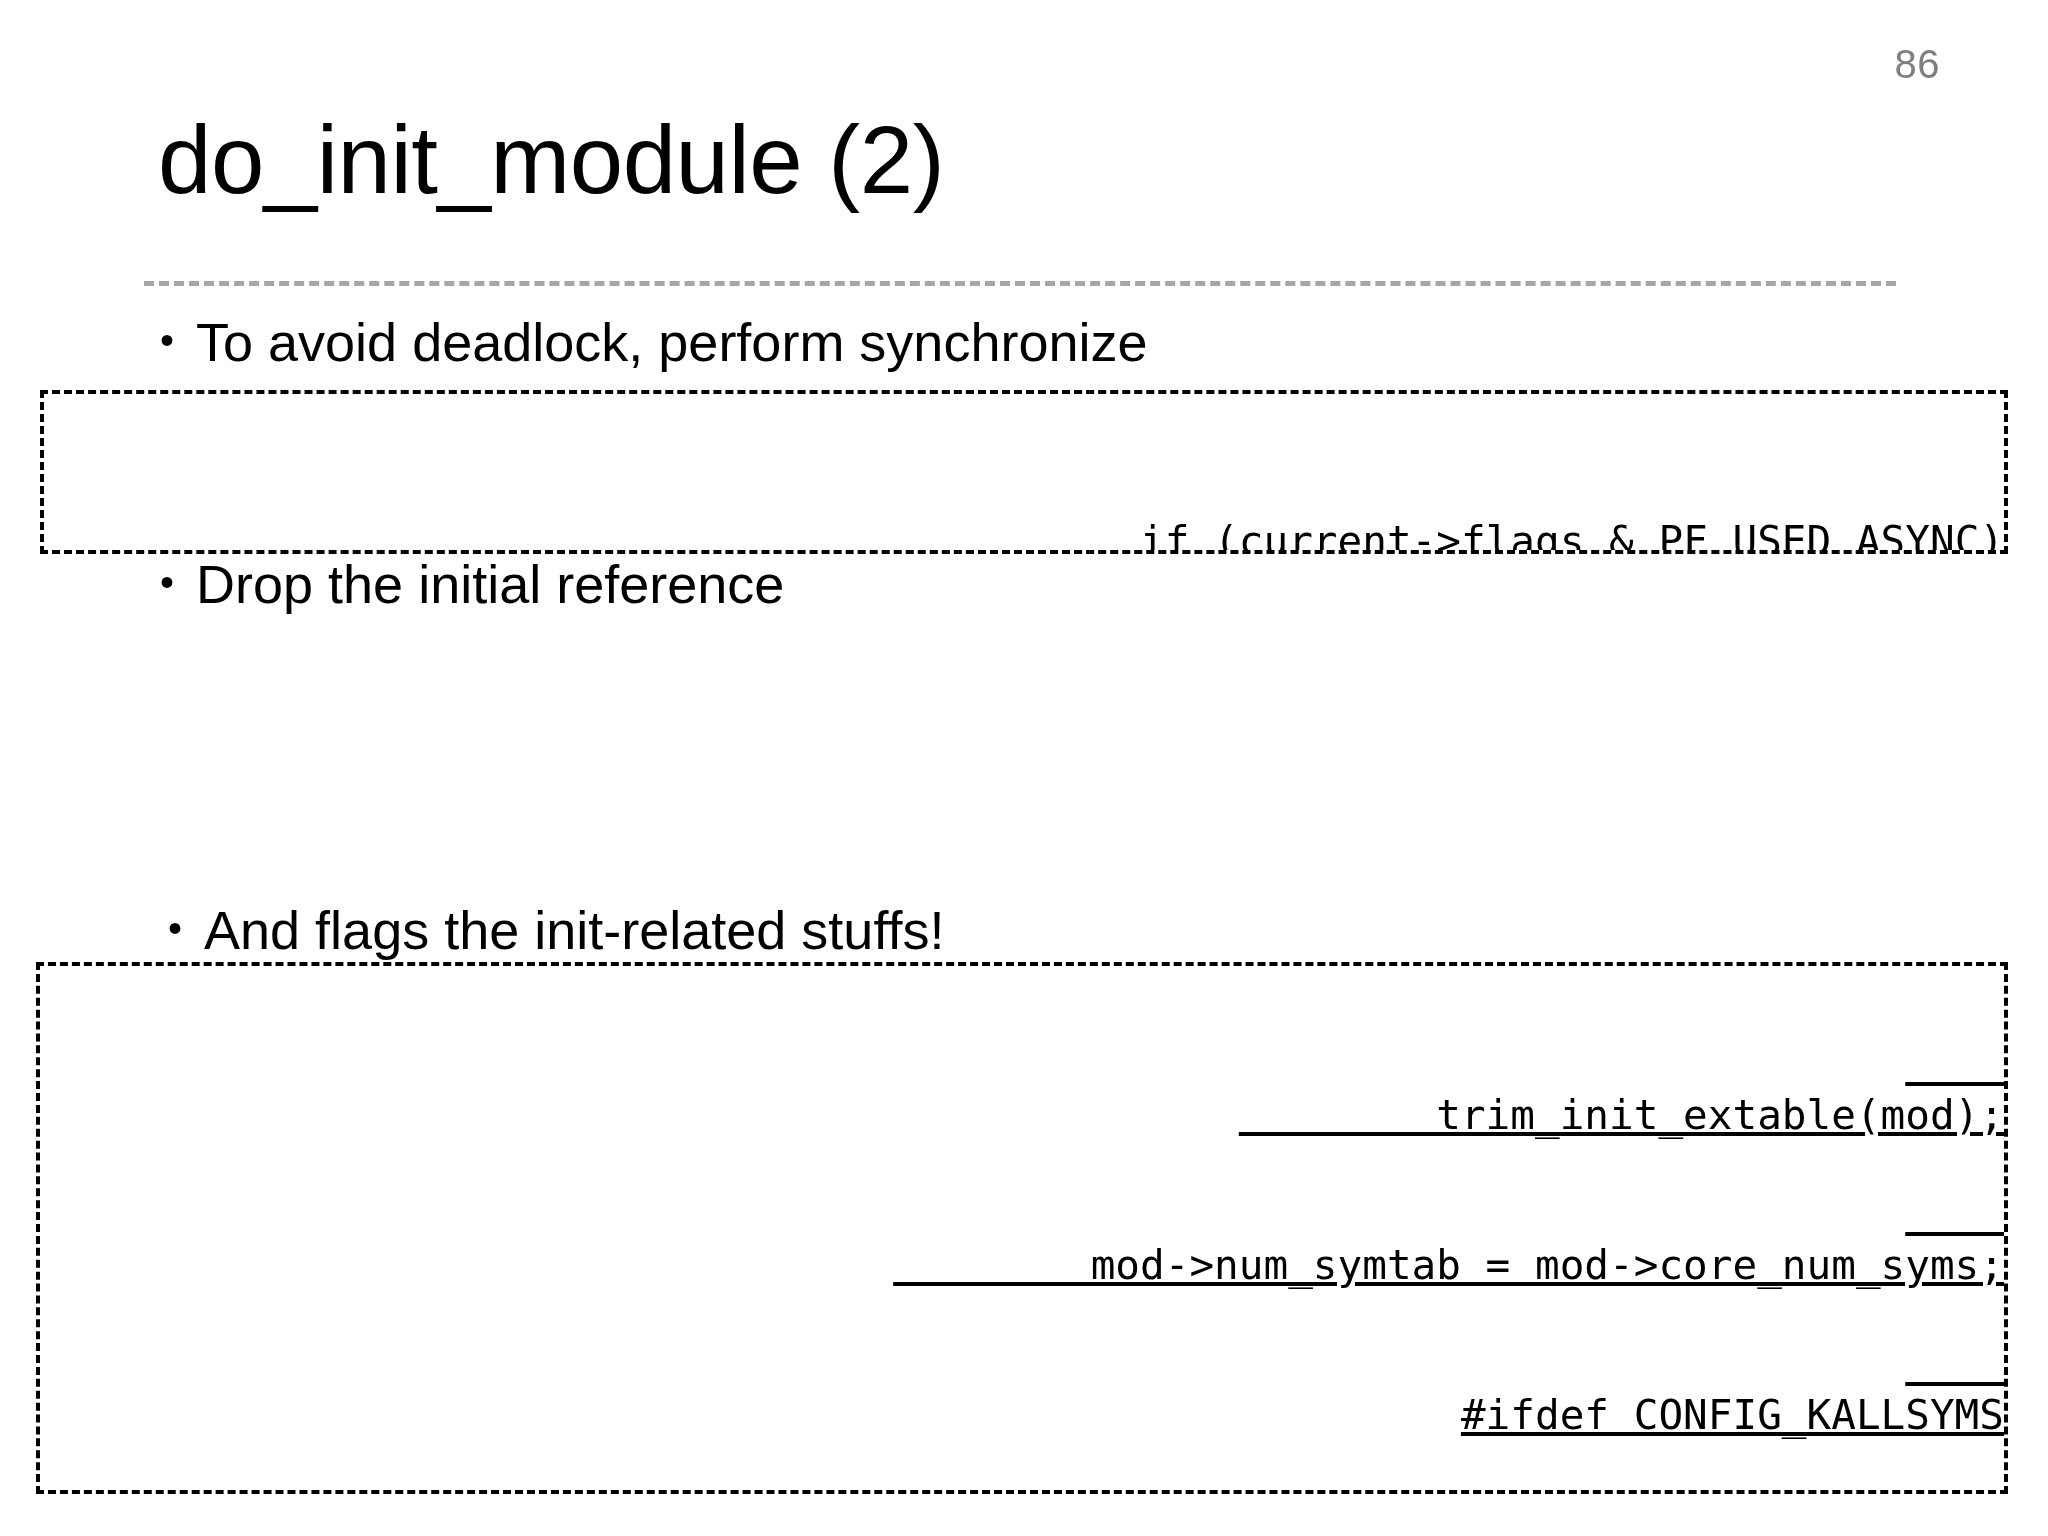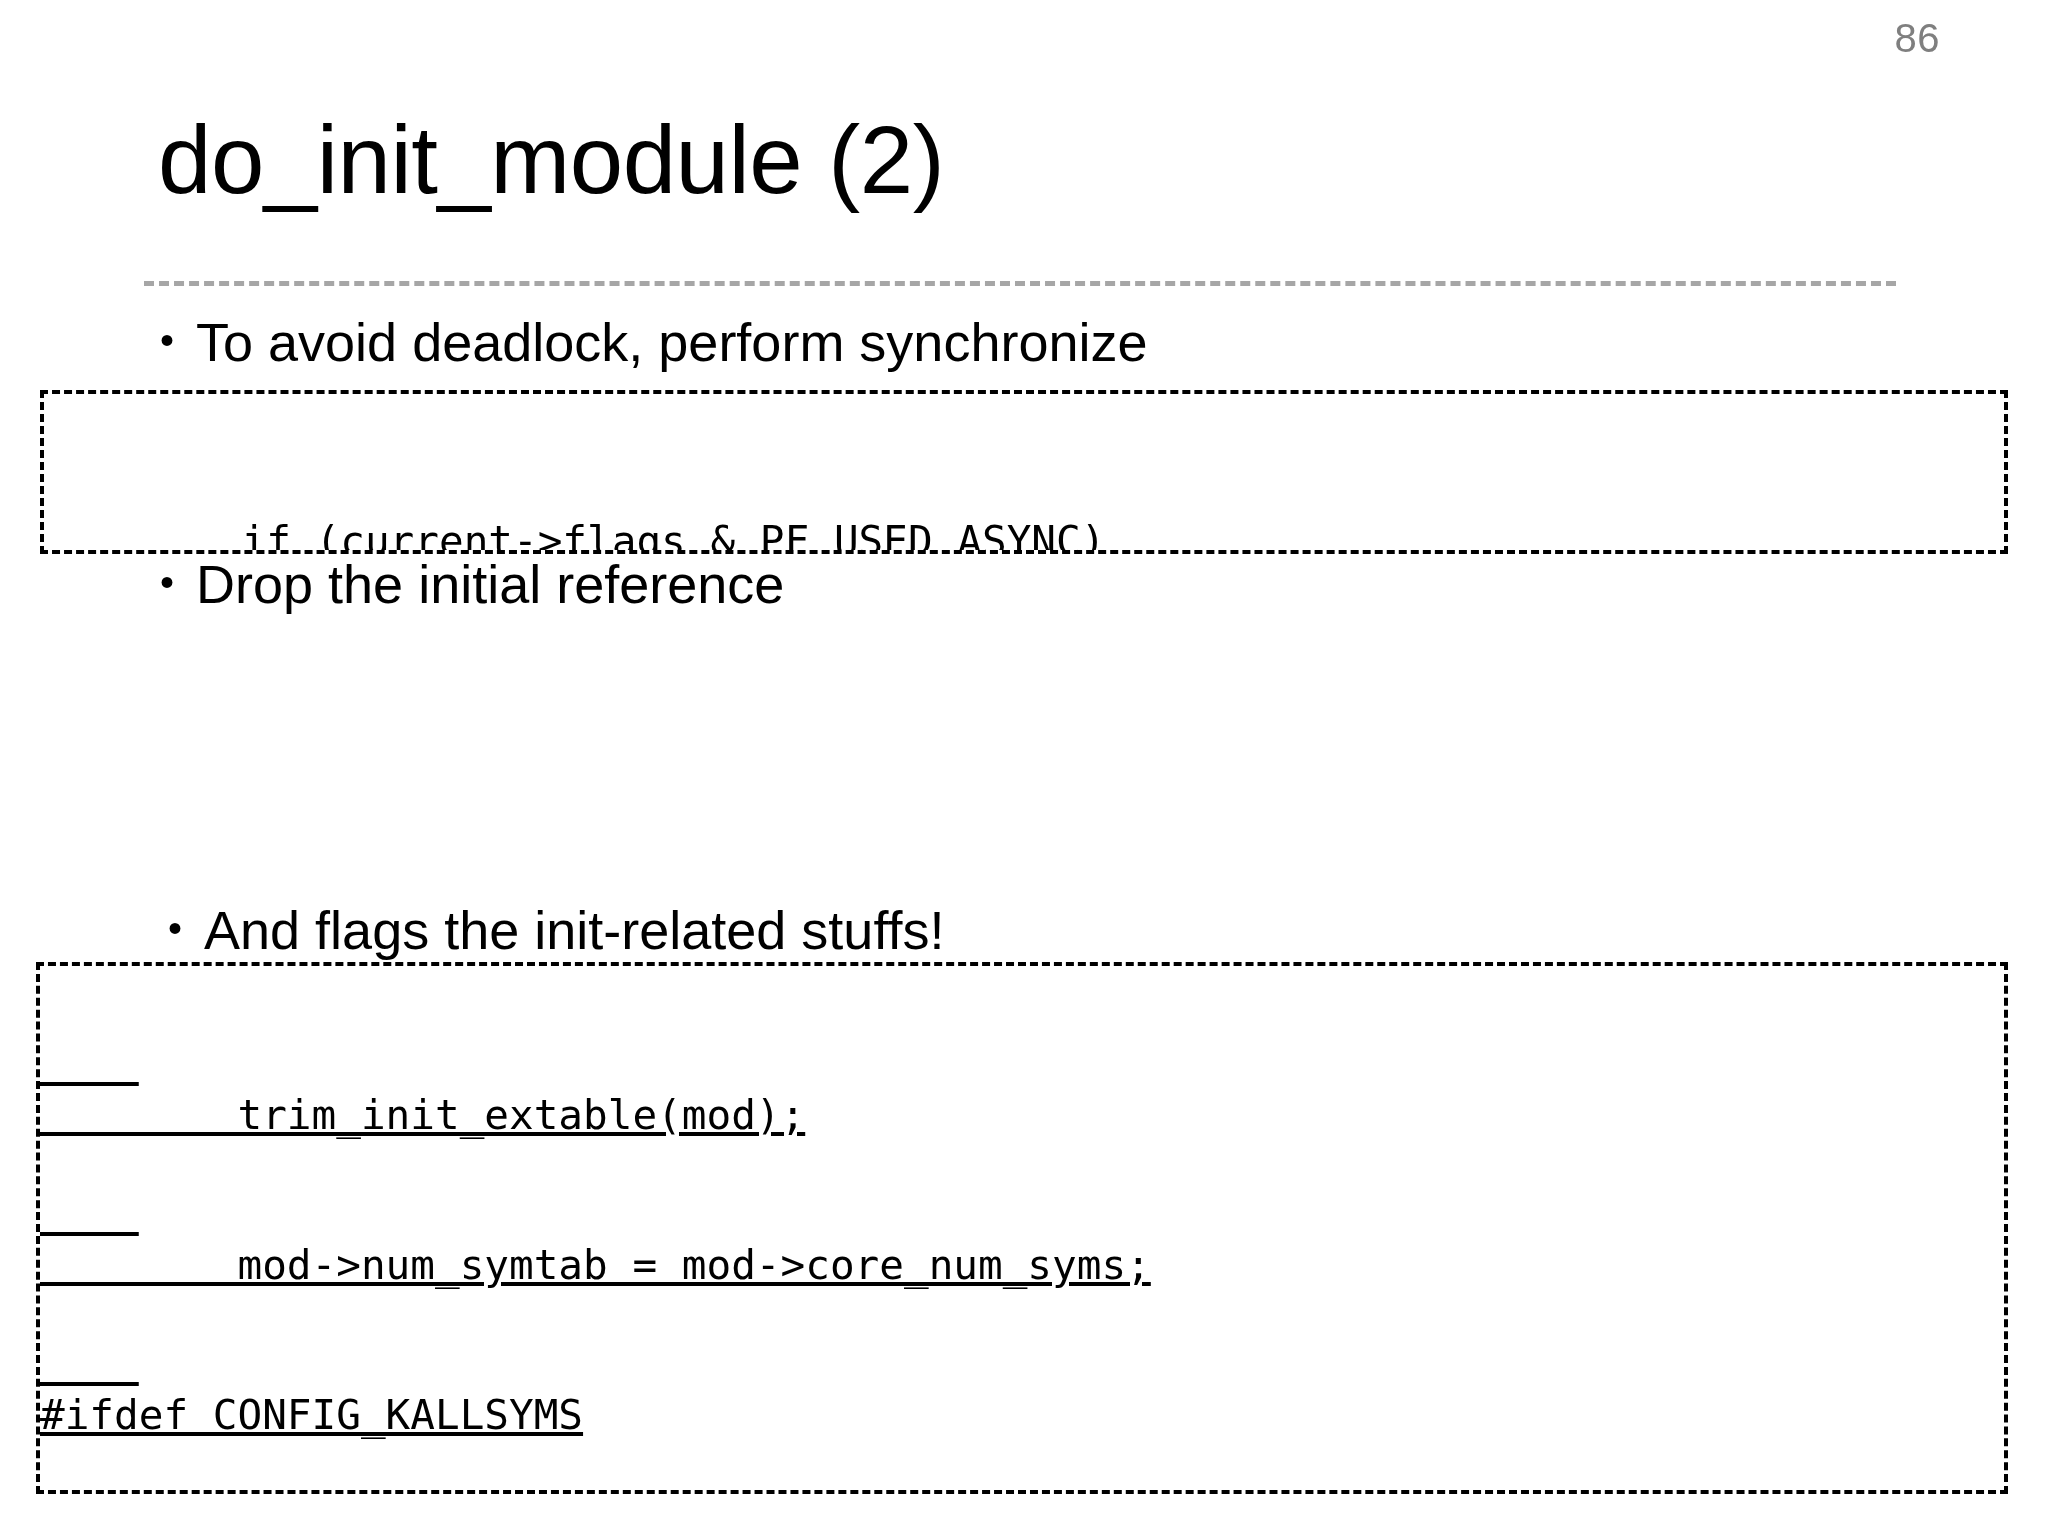--- a/index.html
+++ b/index.html
@@ -19,21 +19,21 @@
   
   .slide {
     position: absolute;
     inset: 0;
     background: #ffffff;
   }
 
   
   .page-number {
     position: absolute;
-    top: 16px;
+    top: 42px;
     right: 108px;
     font-family: "Liberation Sans", sans-serif;
     font-size: 40px;
     color: #7f7f7f;
     letter-spacing: 0.5px;
   }
 
   
   .slide-title {
     position: absolute;
@@ -84,20 +84,21 @@
     position: absolute;
     box-sizing: border-box;
     border: 4px dashed #000000;
     background: transparent;
     font-family: "DejaVu Sans Mono", "Liberation Mono", monospace;
     font-size: 41px;
     line-height: 1.22;
     color: #000000;
     white-space: pre;
     overflow: hidden;
+    text-align: right;
   }
   .code-box-1 {
     left: 40px;  top: 390px;  width: 1968px; height: 164px;
     padding: 22px 0 0 0;
   }
   .code-box-2 {
     left: 40px;  top: 620px;  width: 1968px; height: 216px;
     padding: 22px 0 0 0;
   }
   .code-box-3 {

